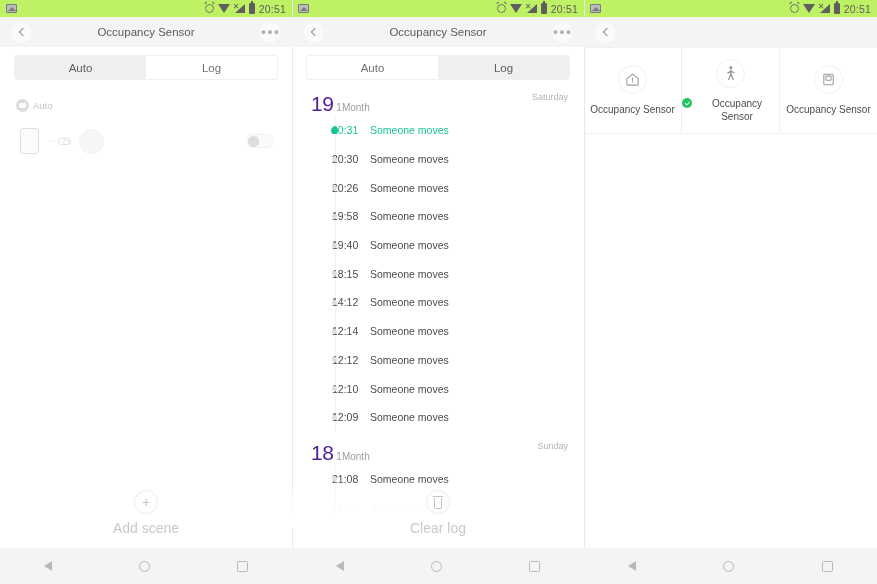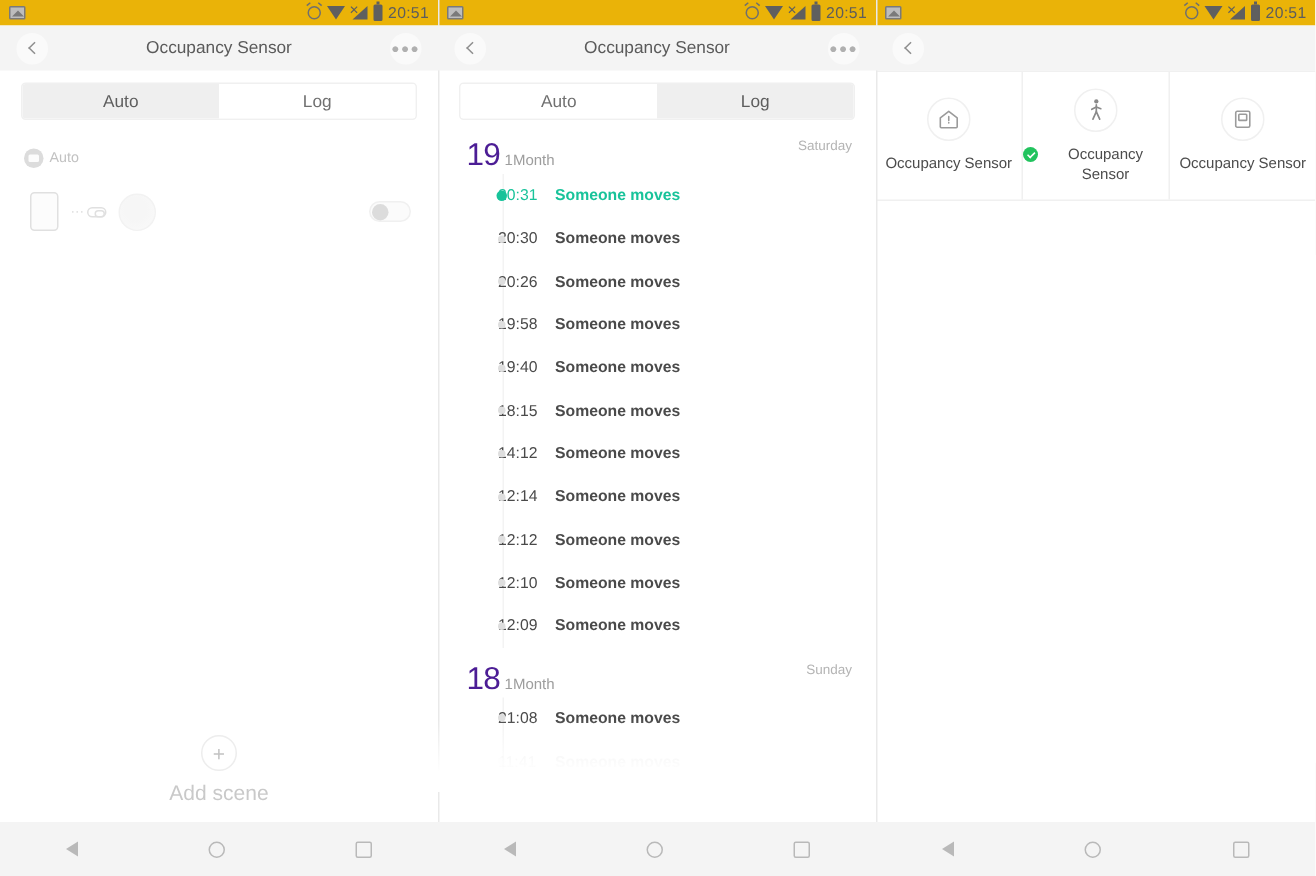--- a/index.html
+++ b/index.html
@@ -21,21 +21,21 @@
     height: 584px;
     background: #ffffff;
     overflow: hidden;
     flex: 0 0 auto;
   }
   .panel.p3 { width: 293px; background: #ffffff; }
 
   
   .statusbar {
     height: 17px;
-    background: #eab308;
+    background: #bef264;
     display: flex;
     align-items: center;
     padding: 0 6px;
     font-size: 10px;
     color: #6a6a6a;
   }
   .sb-left { display: flex; align-items: center; gap: 3px; }
   .sb-spacer { flex: 1; }
   .sb-right { display: flex; align-items: center; gap: 4px; }
   .sb-time { font-size: 10.5px; color: #5d5d5d; letter-spacing: .2px; }
@@ -215,21 +215,21 @@
     display: flex; align-items: center;
     font-size: 10.5px; color: #4a4a4a;
   }
   .log-dot {
     position: absolute; left: -0.5px; width: 5px; height: 5px;
     border-radius: 50%; background: #dedede;
   }
   .log-item.first .log-dot { width: 7px; height: 7px; left: -1.5px; background: #18c39a; }
   .log-item.first { color: #18c39a; }
   .log-time { width: 31px; }
-  .log-text { margin-left: 7px; font-weight: bold; }
+  .log-text { margin-left: 7px; }
   .log-item.faded { opacity: .12; }
   .log-fade {
     position: absolute; left: 0; right: 0; bottom: 0; height: 48px;
     background: linear-gradient(to bottom, rgba(255,255,255,0), #ffffff 72%);
     pointer-events: none;
   }
   .trash {
     width: 12px; height: 13px; position: relative;
   }
   .trash::before {
@@ -475,20 +475,26 @@
         <div class="log-item faded">
           <span class="log-dot"></span>
           <span class="log-time">11:41</span>
           <span class="log-text">Someone moves</span>
         </div>
       </div>
 
       <div class="log-fade"></div>
     </div>
 
+    <div class="bottom-action">
+      <div class="round-action">
+        <span class="trash"></span>
+      </div>
+      <div class="action-label">Clear log</div>
+    </div>
 
     <div class="navbar">
       <span class="nav-back"></span>
       <span class="nav-home"></span>
       <span class="nav-recent"></span>
     </div>
   </div>
 
   <div class="panel p3">
     <div class="divider-v" style="left:0"></div>

